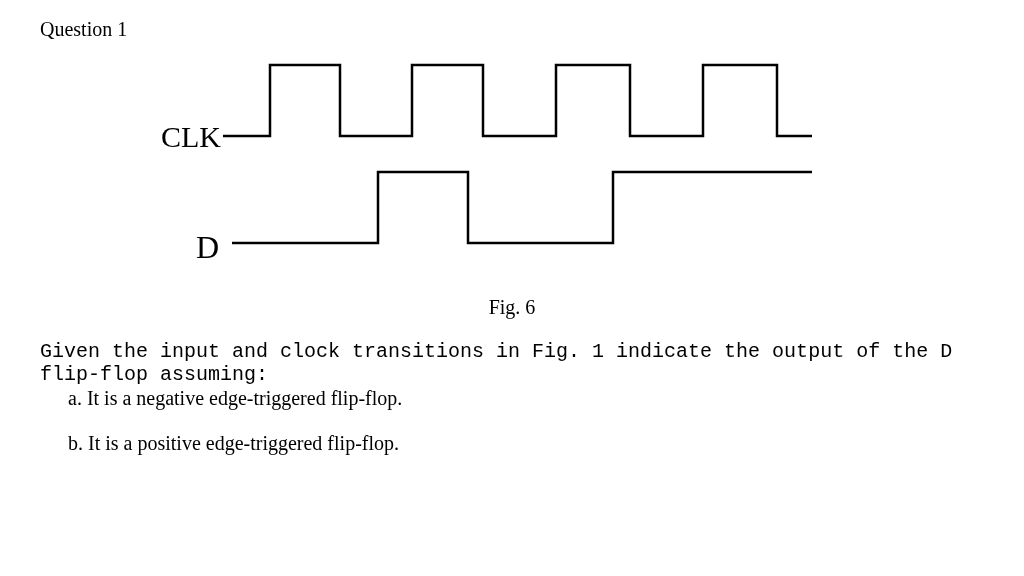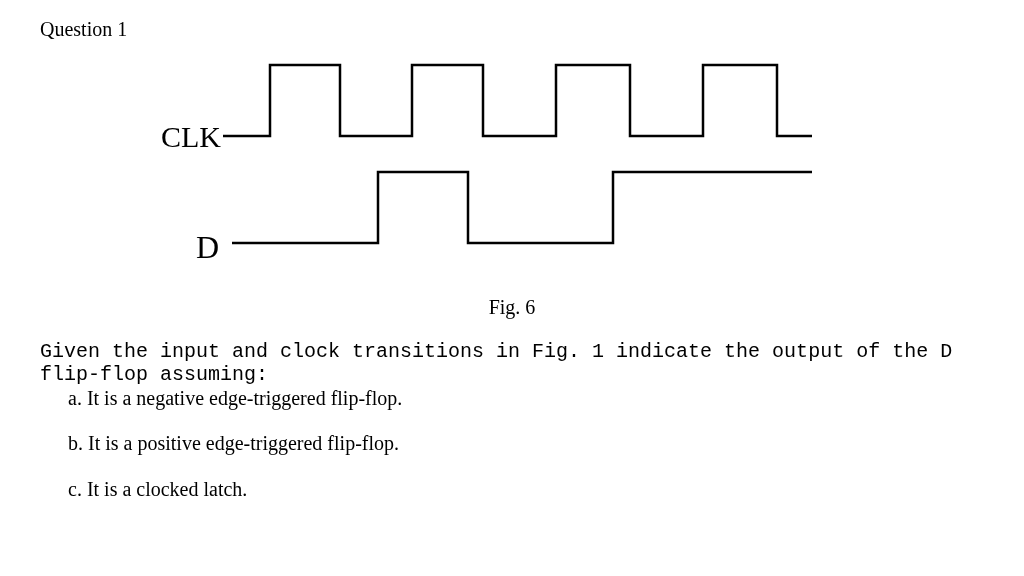--- a/index.html
+++ b/index.html
@@ -79,16 +79,15 @@
   </svg>
 
   <div class="fig-caption">Fig. 6</div>
 
   <div class="intro-line">Given the input and clock transitions in Fig. 1 indicate the output of the D flip-flop assuming:</div>
 
   <div class="item item-a">a. It is a negative edge-triggered flip-flop.</div>
 
   <div class="item item-b">b. It is a positive edge-triggered flip-flop.</div>
 
-  <div class="item item-c">c. It is a clocked latch.</div>
 
 
 </div>
 
 </body></html>

